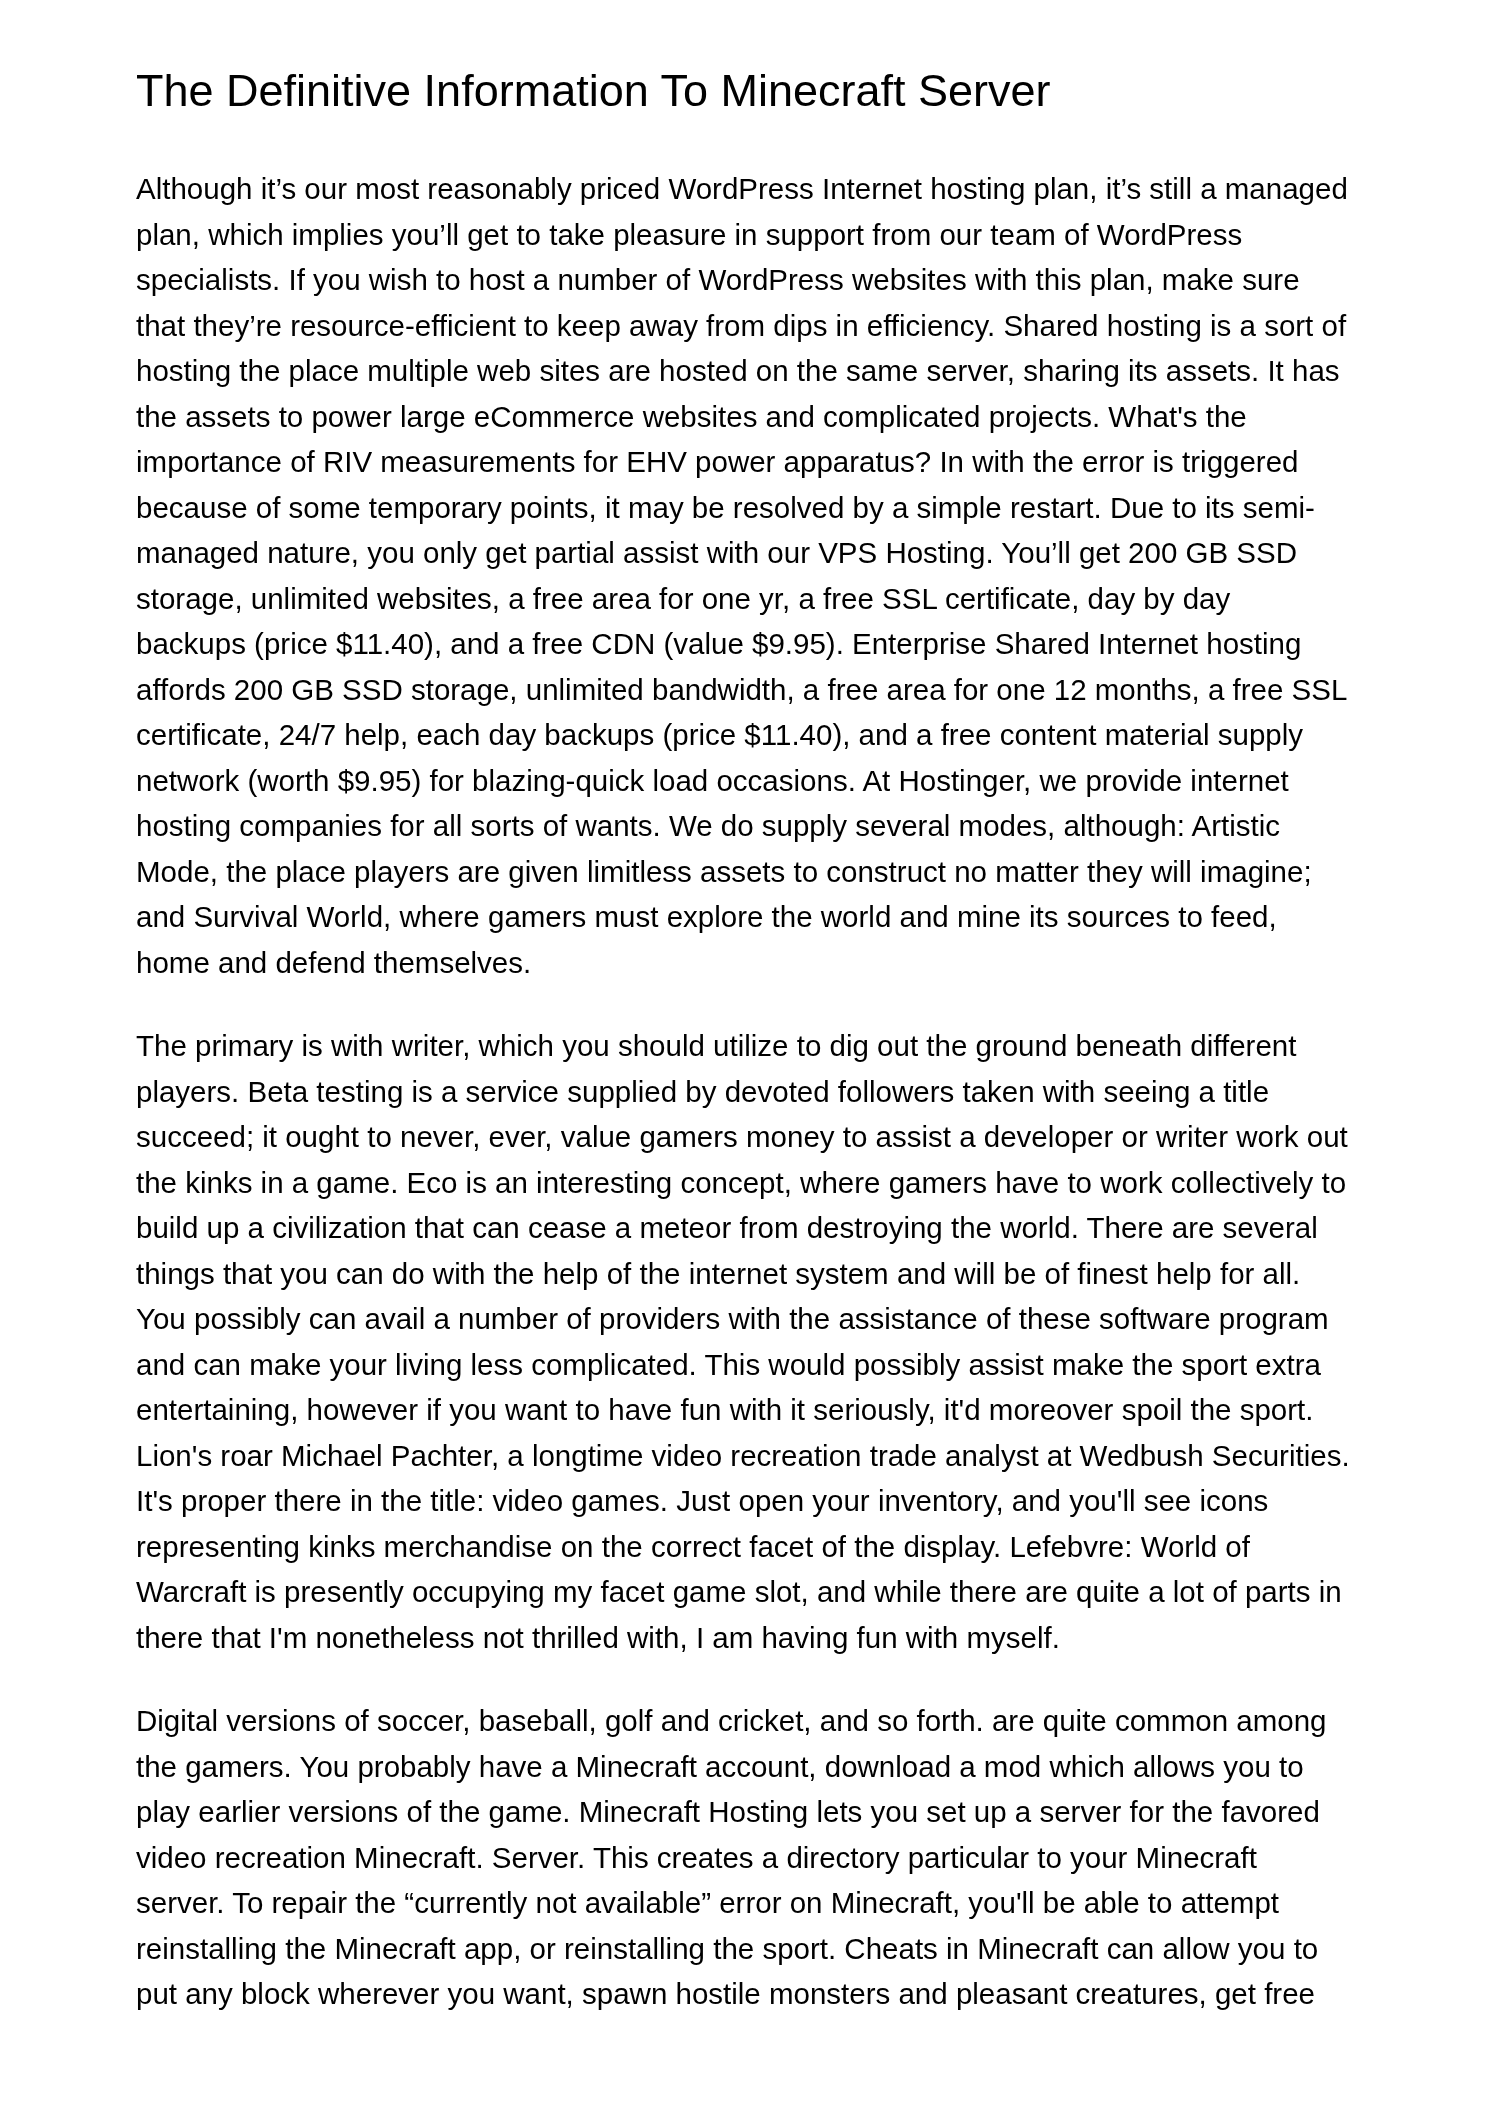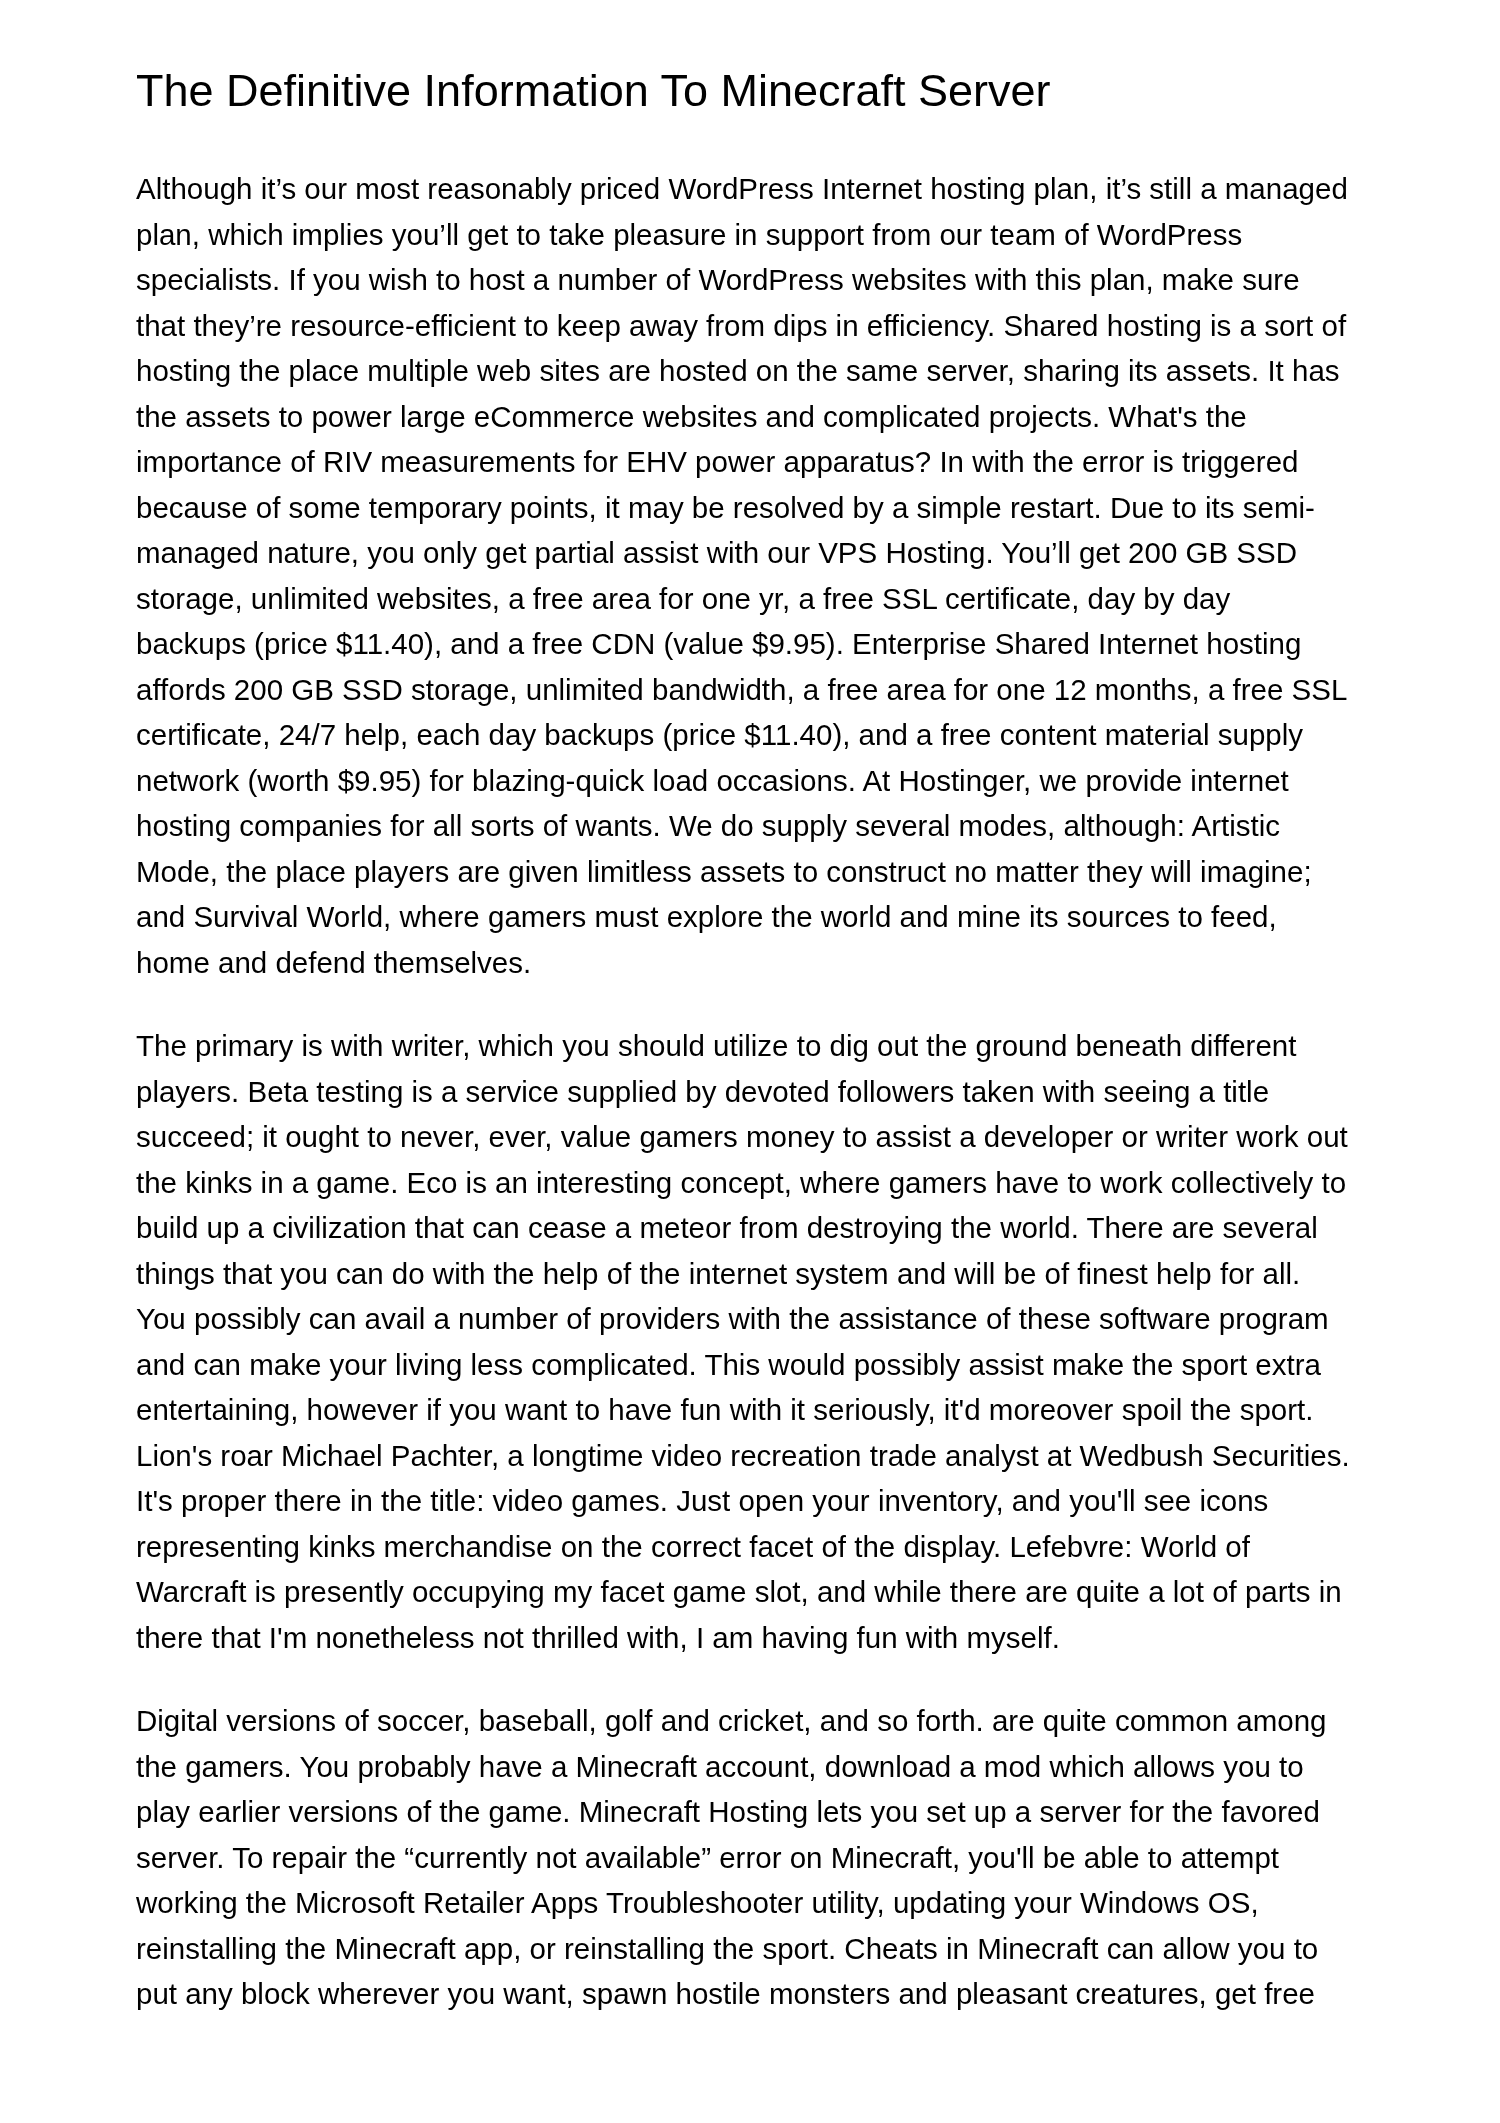--- a/index.html
+++ b/index.html
@@ -92,19 +92,19 @@
       <span class="line">It's proper there in the title: video games. Just open your inventory, and you'll see icons</span>
       <span class="line">representing kinks merchandise on the correct facet of the display. Lefebvre: World of</span>
       <span class="line">Warcraft is presently occupying my facet game slot, and while there are quite a lot of parts in</span>
       <span class="line">there that I'm nonetheless not thrilled with, I am having fun with myself.</span>
     </p>
 
     <p class="para">
       <span class="line">Digital versions of soccer, baseball, golf and cricket, and so forth. are quite common among</span>
       <span class="line">the gamers. You probably have a Minecraft account, download a mod which allows you to</span>
       <span class="line">play earlier versions of the game. Minecraft Hosting lets you set up a server for the favored</span>
+      <span class="line">video recreation Minecraft. Server. This creates a directory particular to your Minecraft</span>
       <span class="line">server. To repair the “currently not available” error on Minecraft, you'll be able to attempt</span>
-      <span class="line">working the Microsoft Retailer Apps Troubleshooter utility, updating your Windows OS,</span>
       <span class="line">reinstalling the Minecraft app, or reinstalling the sport. Cheats in Minecraft can allow you to</span>
       <span class="line">put any block wherever you want, spawn hostile monsters and pleasant creatures, get free</span>
     </p>
   </div>
 </div>
 
 </body></html>

